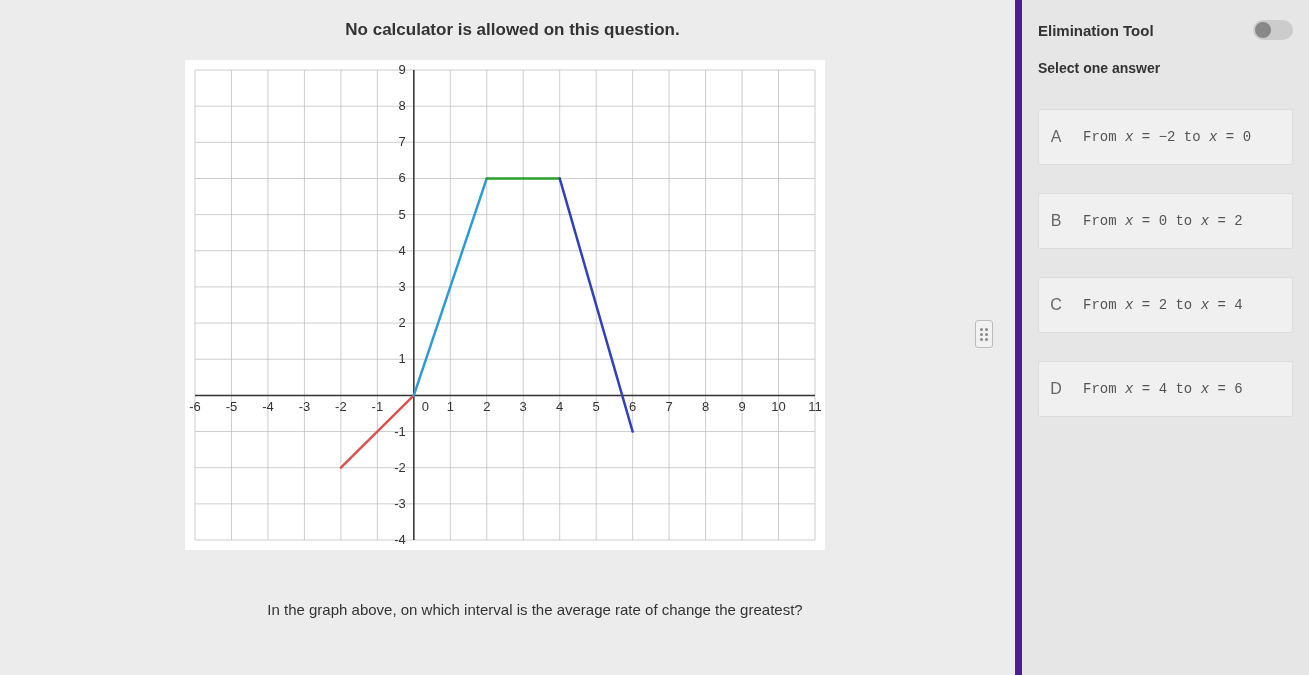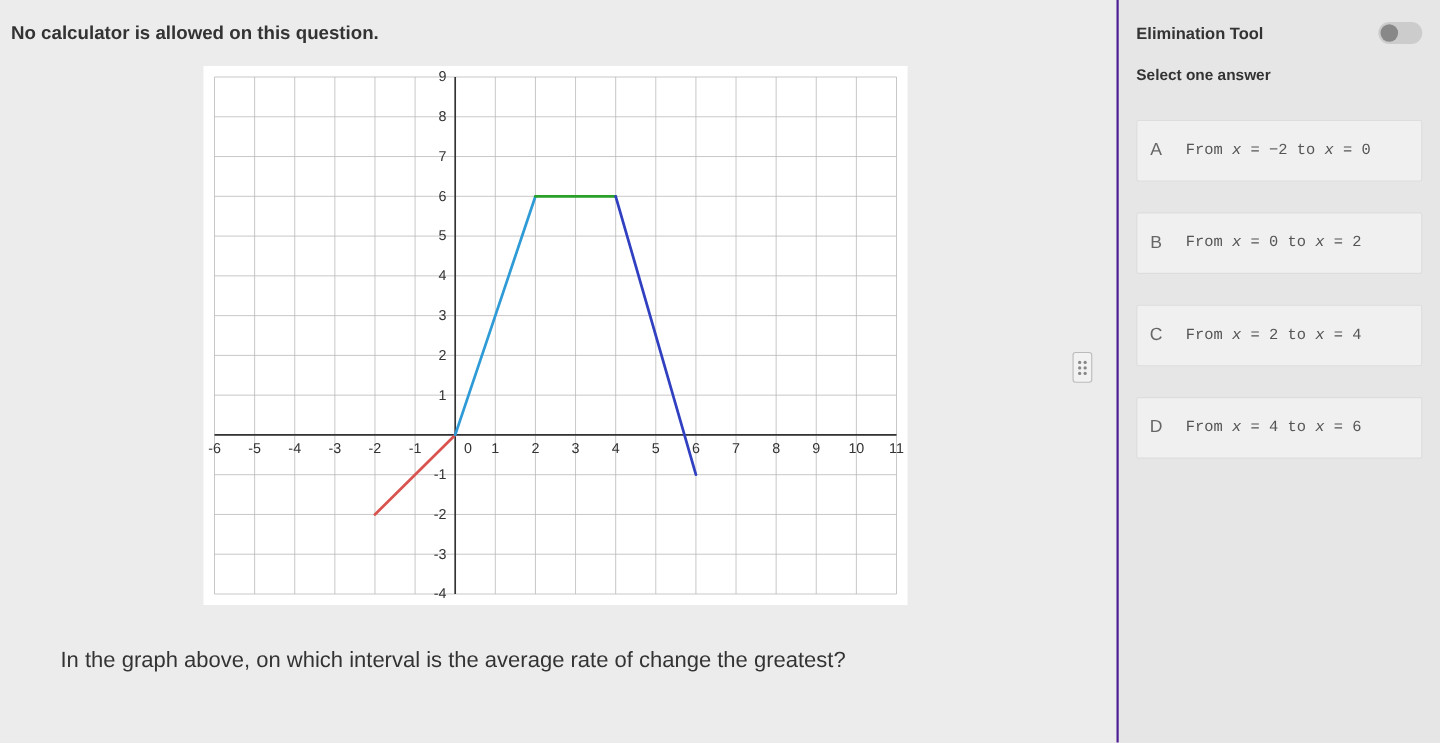--- a/index.html
+++ b/index.html
@@ -11,51 +11,52 @@
       position: relative;
       overflow: hidden;
     }
     .main-area {
       position: absolute;
       left: 0; top: 0;
       width: 1015px;
       height: 675px;
       background: #ececec;
       padding: 20px 0 0 10px;
+      text-align: center;
     }
     .instruction {
       font-size: 17px;
       font-weight: 600;
       color: #333;
       margin-bottom: 20px;
     }
     .chart-wrap {
       margin-left: 175px;
       width: 640px;
     }
     .chart {
       position: relative;
       width: 640px;
       height: 490px;
       background: #fff;
     }
     .question-text {
-      margin-top: 34px;
+      margin-top: 47px;
       margin-left: 45px;
-      font-size: 20px;
+      font-size: 15px;
       color: #333;
     }
     .answer-panel {
       position: absolute;
       right: 0; top: 0;
       width: 294px;
       height: 675px;
       background: #e6e6e6;
       padding: 20px 16px;
-      border-left: 2px solid #4c1d95;
+      border-left: 7px solid #4c1d95;
     }
     .elim-row {
       display: flex;
       align-items: center;
       justify-content: space-between;
       margin-bottom: 20px;
     }
     .elim-label {
       font-size: 15px;
       font-weight: 600;

